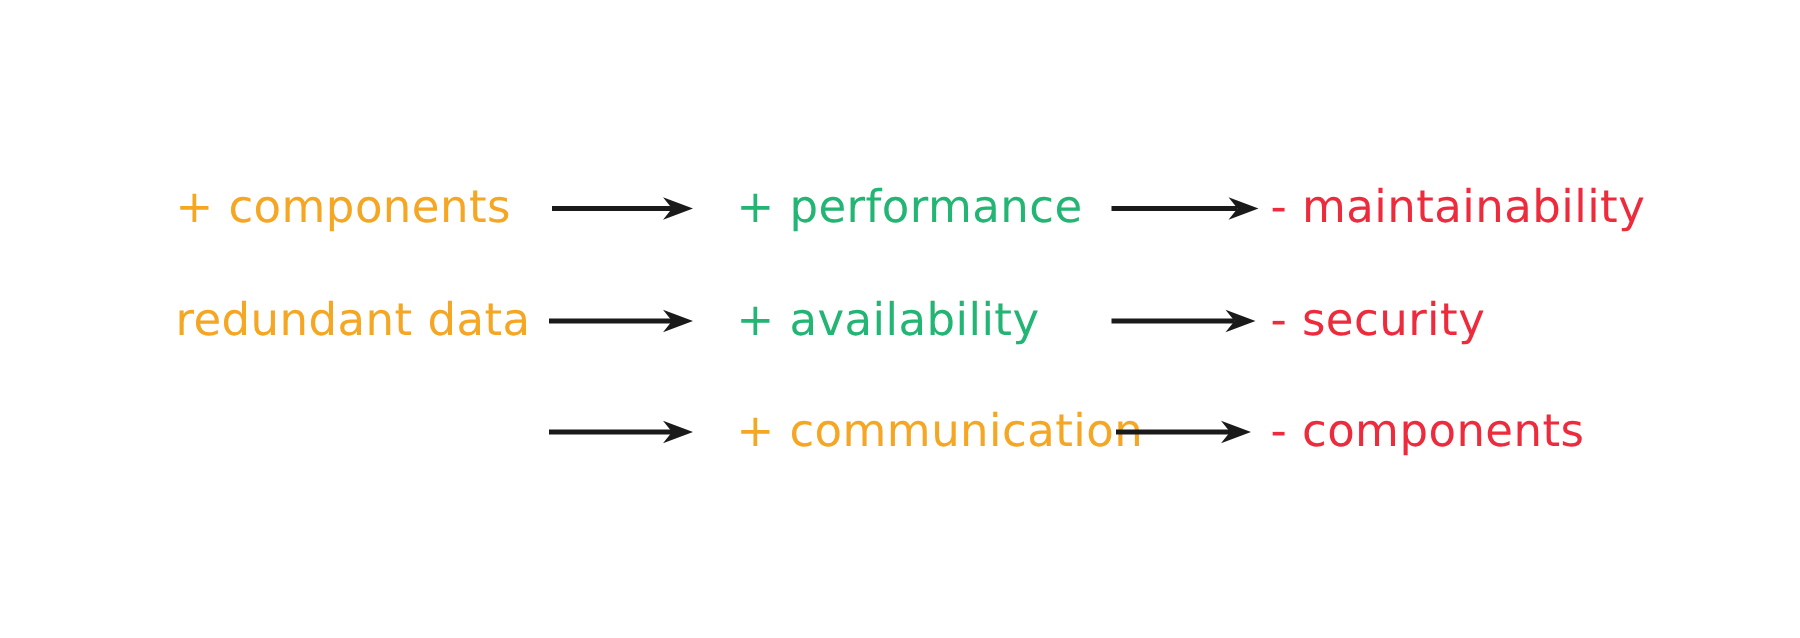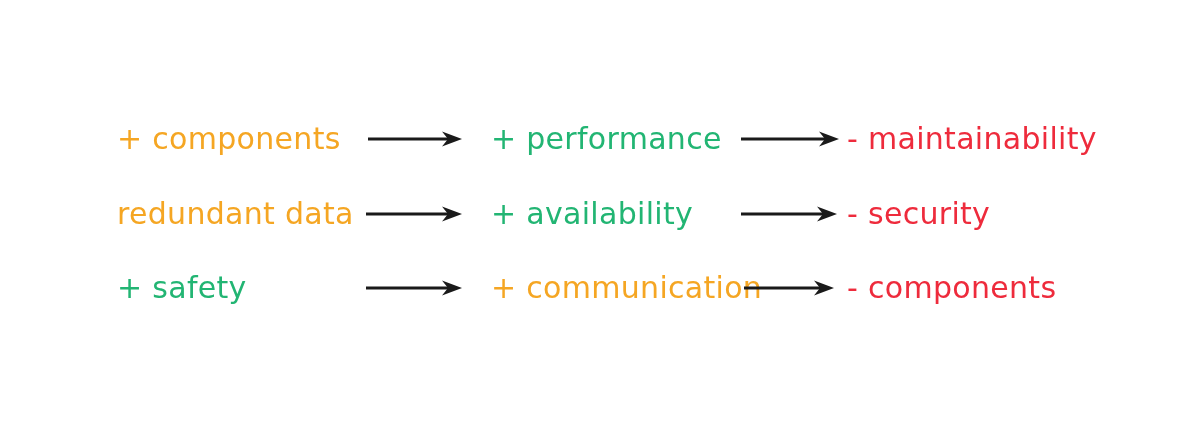--- a/index.html
+++ b/index.html
@@ -111,21 +111,20 @@
       <svg width="98" height="22" viewBox="0 0 98 22" aria-hidden="true">
         <line x1="0" y1="11" x2="84" y2="11" stroke="#1a1a1a" stroke-width="3.2" stroke-linecap="butt"></line>
         <path d="M 78 3.5 L 98 11 L 78 18.5 L 84 11 Z" fill="#1a1a1a"></path>
       </svg>
     </span>
 
     <span class="term col-target c-red">- maintainability</span>
   </div>
 
   <div class="row row-3">
-    <span class="term col-source c-green">+ safety</span>
 
     <span class="arrow arrow-a3">
       <svg width="96" height="22" viewBox="0 0 96 22" aria-hidden="true">
         <line x1="0" y1="11" x2="82" y2="11" stroke="#1a1a1a" stroke-width="3.2" stroke-linecap="butt"></line>
         <path d="M 76 3.5 L 96 11 L 76 18.5 L 82 11 Z" fill="#1a1a1a"></path>
       </svg>
     </span>
 
     <span class="term col-middle c-orange">+ communication</span>
 

